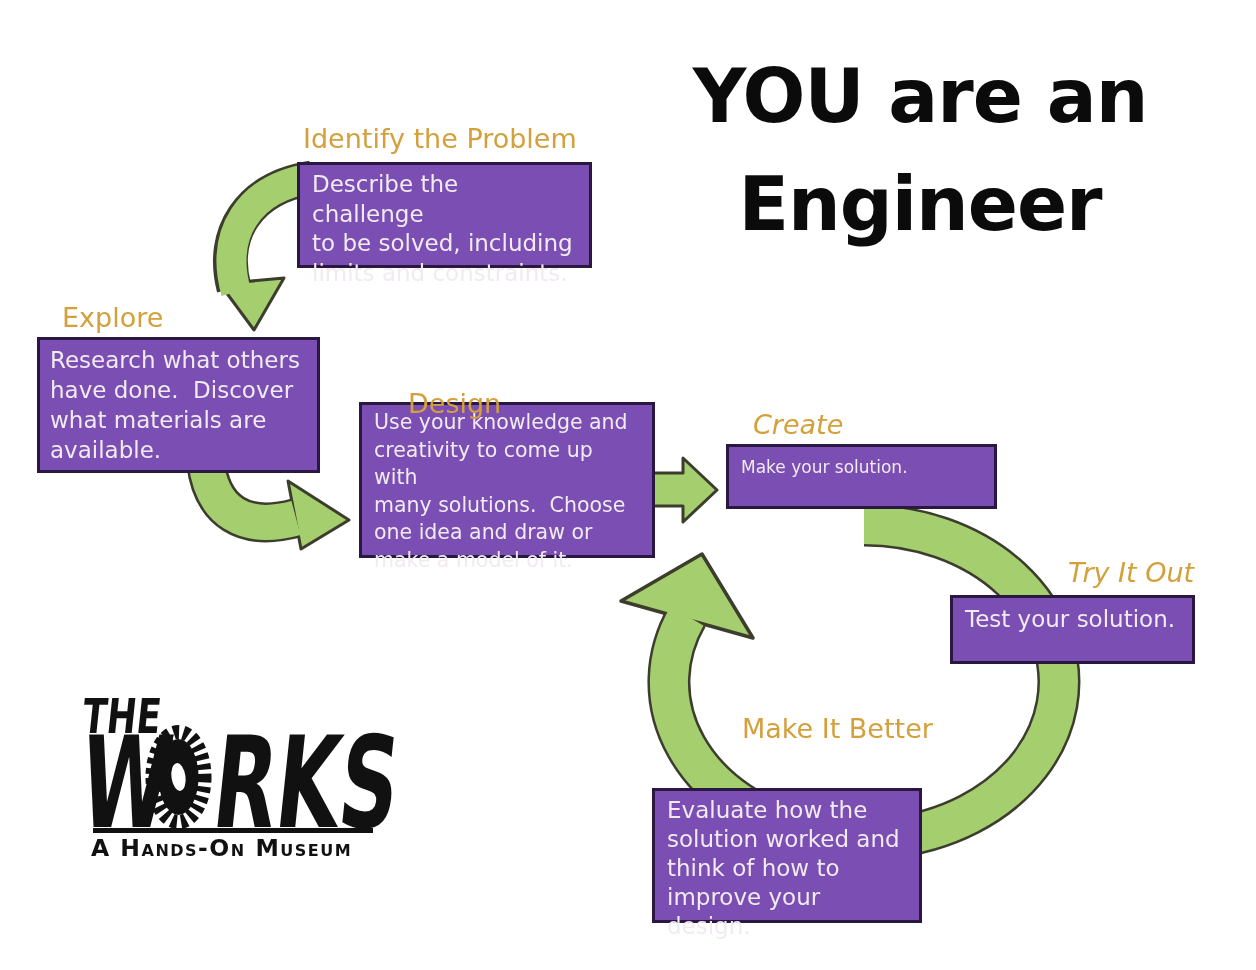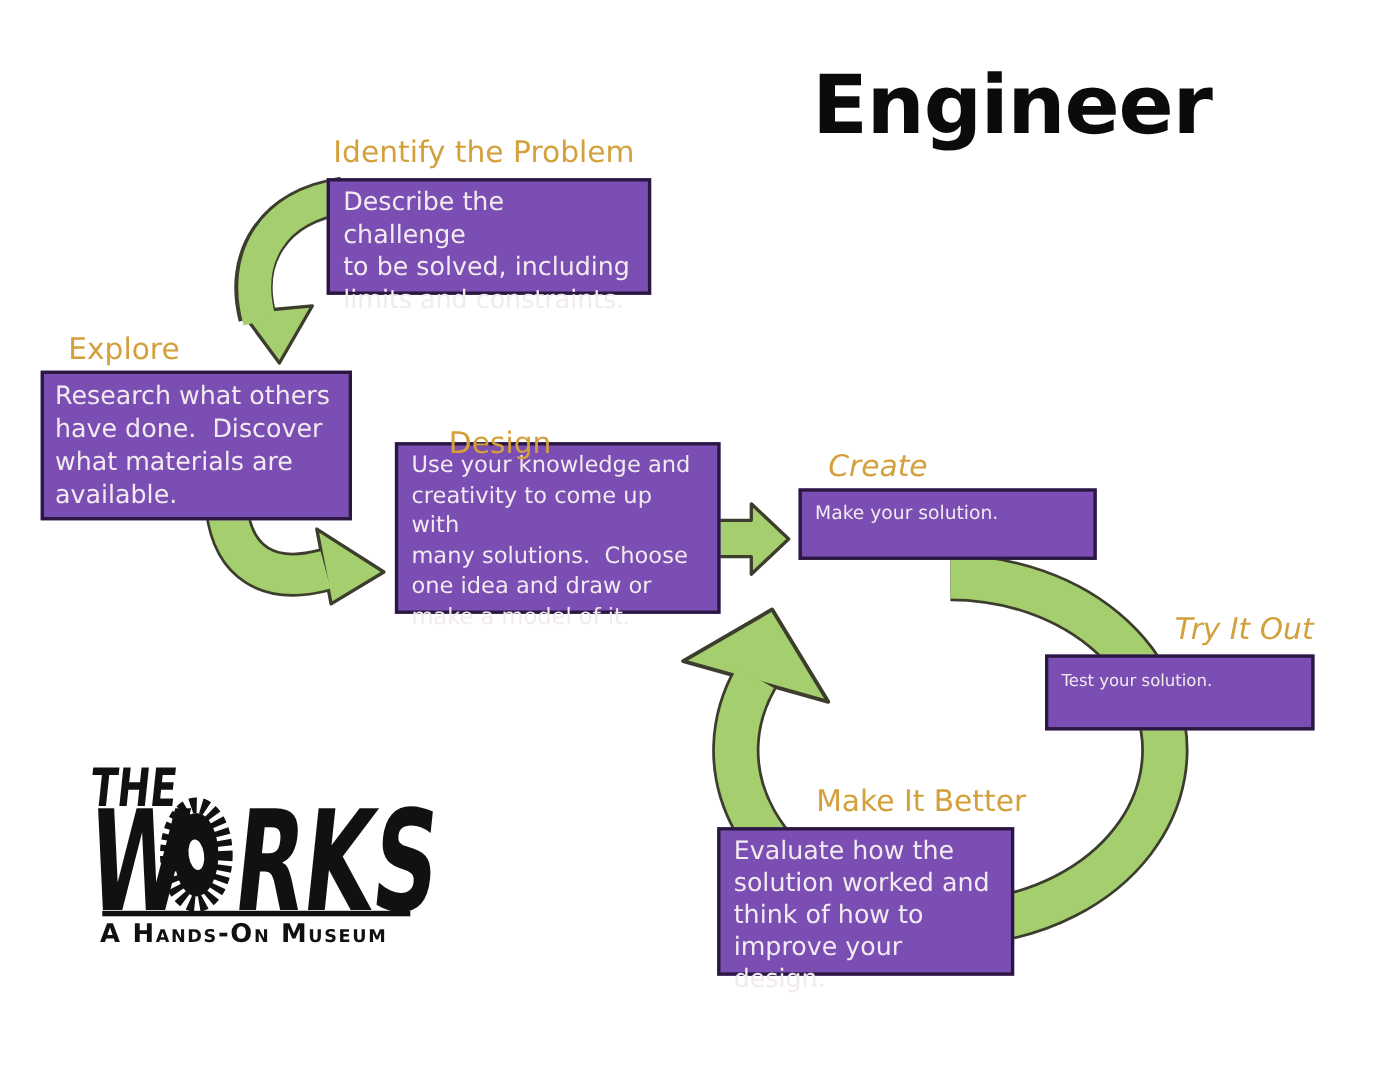--- a/index.html
+++ b/index.html
@@ -17,23 +17,23 @@
     position:absolute;z-index:3;color:#D4A03C;font-size:27px;line-height:30px;
   }
   .box-identify{left:297px;top:162px;width:295px;height:106px;padding:5px 12px;font-size:23px;line-height:29.5px;}
   .lbl-identify{left:303px;top:124px;}
   .box-explore{left:37px;top:337px;width:283px;height:136px;padding:5px 10px;font-size:23px;line-height:30px;}
   .lbl-explore{left:62px;top:303px;}
   .box-design{left:359px;top:402px;width:296px;height:156px;padding:4px 12px;font-size:20.5px;line-height:27.5px;}
   .lbl-design{left:408px;top:363px;margin-top:26px;}
   .box-create{left:726px;top:444px;width:271px;height:65px;padding:6px 12px;font-size:17px;line-height:29px;}
   .lbl-create{left:753px;top:410px;font-style:italic;}
-  .box-try{left:950px;top:595px;width:245px;height:69px;padding:7px 12px;font-size:15px;line-height:29px;}
+  .box-try{left:950px;top:595px;width:245px;height:69px;padding:7px 12px;font-size:23px;line-height:29px;}
   .lbl-try{left:1068px;top:558px;font-style:italic;}
-  .box-better{left:652px;top:752px;width:270px;height:135px;padding:5px 12px;font-size:23px;line-height:29px;}
+  .box-better{left:652px;top:788px;width:270px;height:135px;padding:5px 12px;font-size:23px;line-height:29px;}
   .lbl-better{left:742px;top:714px;}
   .main-title{
     position:absolute;left:650px;top:42px;width:540px;z-index:3;
     text-align:center;color:#0B0B0B;font-weight:bold;font-size:74px;line-height:108px;
     letter-spacing:-1px;
   }
   .logo-wrap{position:absolute;left:55px;top:680px;z-index:3;}
   .logo-text{font-family:"DejaVu Sans", sans-serif;font-weight:bold;fill:#111111;}
   .logo-tagline{
     font-family:"DejaVu Sans", sans-serif;font-weight:bold;fill:#111111;
@@ -94,20 +94,21 @@
 one idea and draw or
 make a model of it.</div>
   <div class="step-box box-create">Make your solution.</div>
   <div class="step-box box-try">Test your solution.</div>
   <div class="step-box box-better">Evaluate how the
 solution worked and
 think of how to
 improve your design.</div>
 
   <div class="main-title">
+    <div>YOU are an</div>
     <div>Engineer</div>
   </div>
 
   <svg class="logo-wrap" width="340" height="190" viewBox="0 0 340 190">
     <g transform="translate(26,53) skewX(-6) scale(0.74,1)">
       <text class="logo-text" x="0" y="0" font-size="48">THE</text>
     </g>
     <g transform="translate(22,147) skewX(-6) scale(0.64,1)">
       <text class="logo-text" x="0" y="0" font-size="127">W</text>
     </g>

